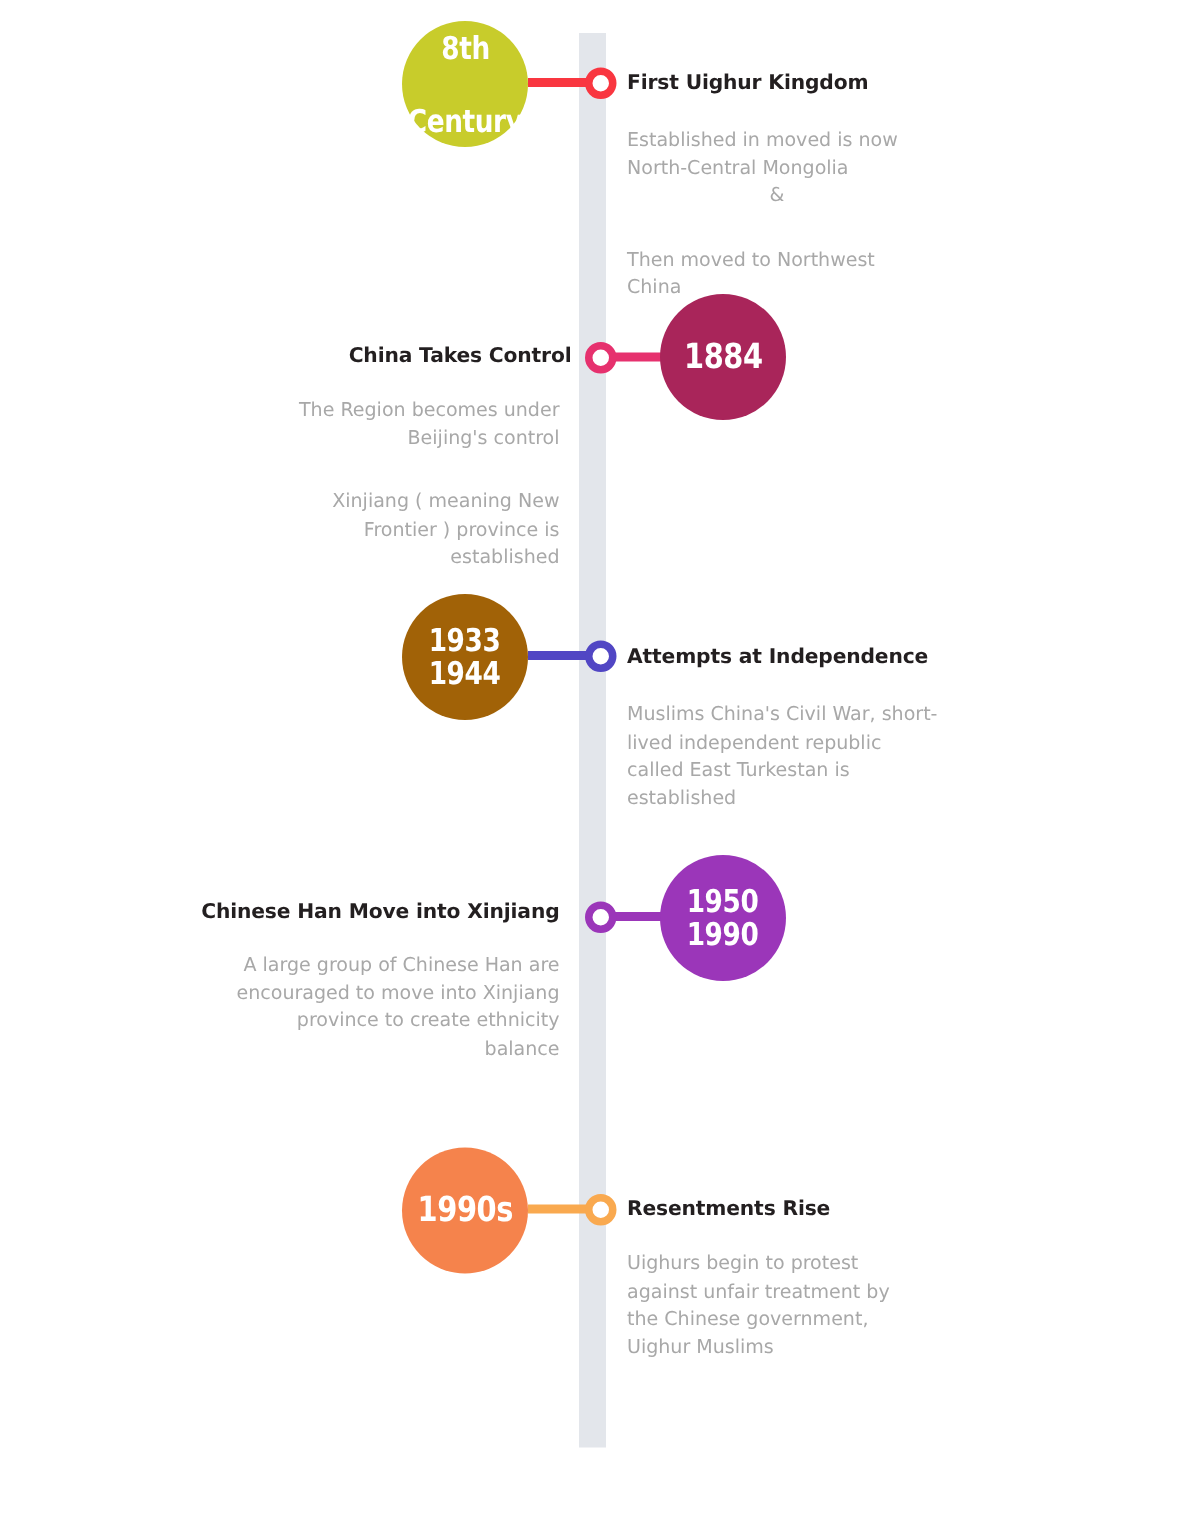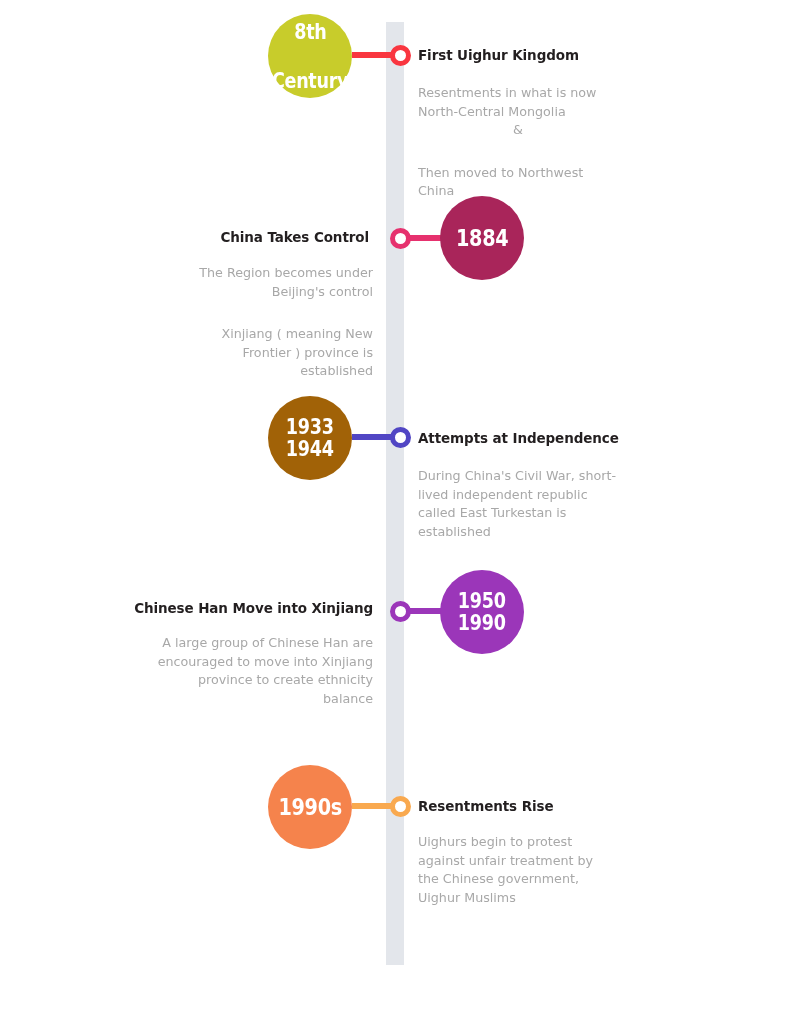--- a/index.html
+++ b/index.html
@@ -109,39 +109,39 @@
 <div class="entry">
       <div class="connector" style="left: 352px; width: 48px; top: 52px; background: rgb(249, 54, 64);"></div>
       <div class="date-circle" style="left: 268px; top: 14px; background: rgb(200, 204, 43); gap: 27px;">
         <div class="dline">8th</div>
         <div class="dline">Century</div>
       </div>
       <div class="ring" style="left: 389.5px; top: 44.5px; border: 5px solid rgb(249, 54, 64);"></div>
       <div class="entry-title" style="position: absolute; top: 47px; left: 418px;">First Uighur Kingdom</div>
       <div class="entry-body text-block right" style="position: absolute; top: 84px; width: 200px; left: 418px;">
         <div class="para">
-          <div>Resentments in what is now</div>
+          <div>Established in moved is now</div>
           <div>North-Central Mongolia</div>
         </div>
         <div class="para amp" style="margin-top: 0px;">
           <div>&amp;</div>
         </div>
         <div class="para">
           <div>Then moved to Northwest</div>
           <div>China</div>
         </div>
       </div>
     </div>
     <div class="entry">
       <div class="connector" style="left: 400px; width: 52px; top: 235px; background: rgb(230, 49, 110);"></div>
       <div class="date-circle one-line" style="left: 440px; top: 196px; background: rgb(169, 37, 90);">
         <div class="dline">1884</div>
       </div>
       <div class="ring" style="left: 389.5px; top: 227.5px; border: 5px solid rgb(230, 49, 110);"></div>
-      <div class="entry-title" style="position: absolute; top: 229px; right: 422px; text-align: left;">China Takes Control</div>
+      <div class="entry-title" style="position: absolute; top: 229px; right: 410px; text-align: left;">China Takes Control</div>
       <div class="entry-body text-block left" style="position: absolute; top: 264px; width: 200px; left: 173px;">
         <div class="para">
           <div>The Region becomes under</div>
           <div>Beijing's control</div>
         </div>
         <div class="para">
           <div>Xinjiang ( meaning New</div>
           <div>Frontier ) province is</div>
           <div>established</div>
         </div>
@@ -150,21 +150,21 @@
     <div class="entry">
       <div class="connector" style="left: 352px; width: 48px; top: 434px; background: rgb(81, 70, 196);"></div>
       <div class="date-circle" style="left: 268px; top: 396px; background: #a16207;">
         <div class="dline">1933</div>
         <div class="dline">1944</div>
       </div>
       <div class="ring" style="left: 389.5px; top: 426.5px; border: 5px solid rgb(81, 70, 196);"></div>
       <div class="entry-title" style="position: absolute; top: 430px; left: 418px;">Attempts at Independence</div>
       <div class="entry-body text-block right" style="position: absolute; top: 467px; width: 212px; left: 418px;">
         <div class="para">
-          <div>During China's Civil War, short-</div>
+          <div>Muslims China's Civil War, short-</div>
           <div>lived  independent republic</div>
           <div>called East Turkestan is</div>
           <div>established</div>
         </div>
       </div>
     </div>
     <div class="entry">
       <div class="connector" style="left: 400px; width: 52px; top: 608px; background: rgb(155, 54, 185);"></div>
       <div class="date-circle" style="left: 440px; top: 570px; background: rgb(155, 54, 185);">
         <div class="dline">1950</div>

